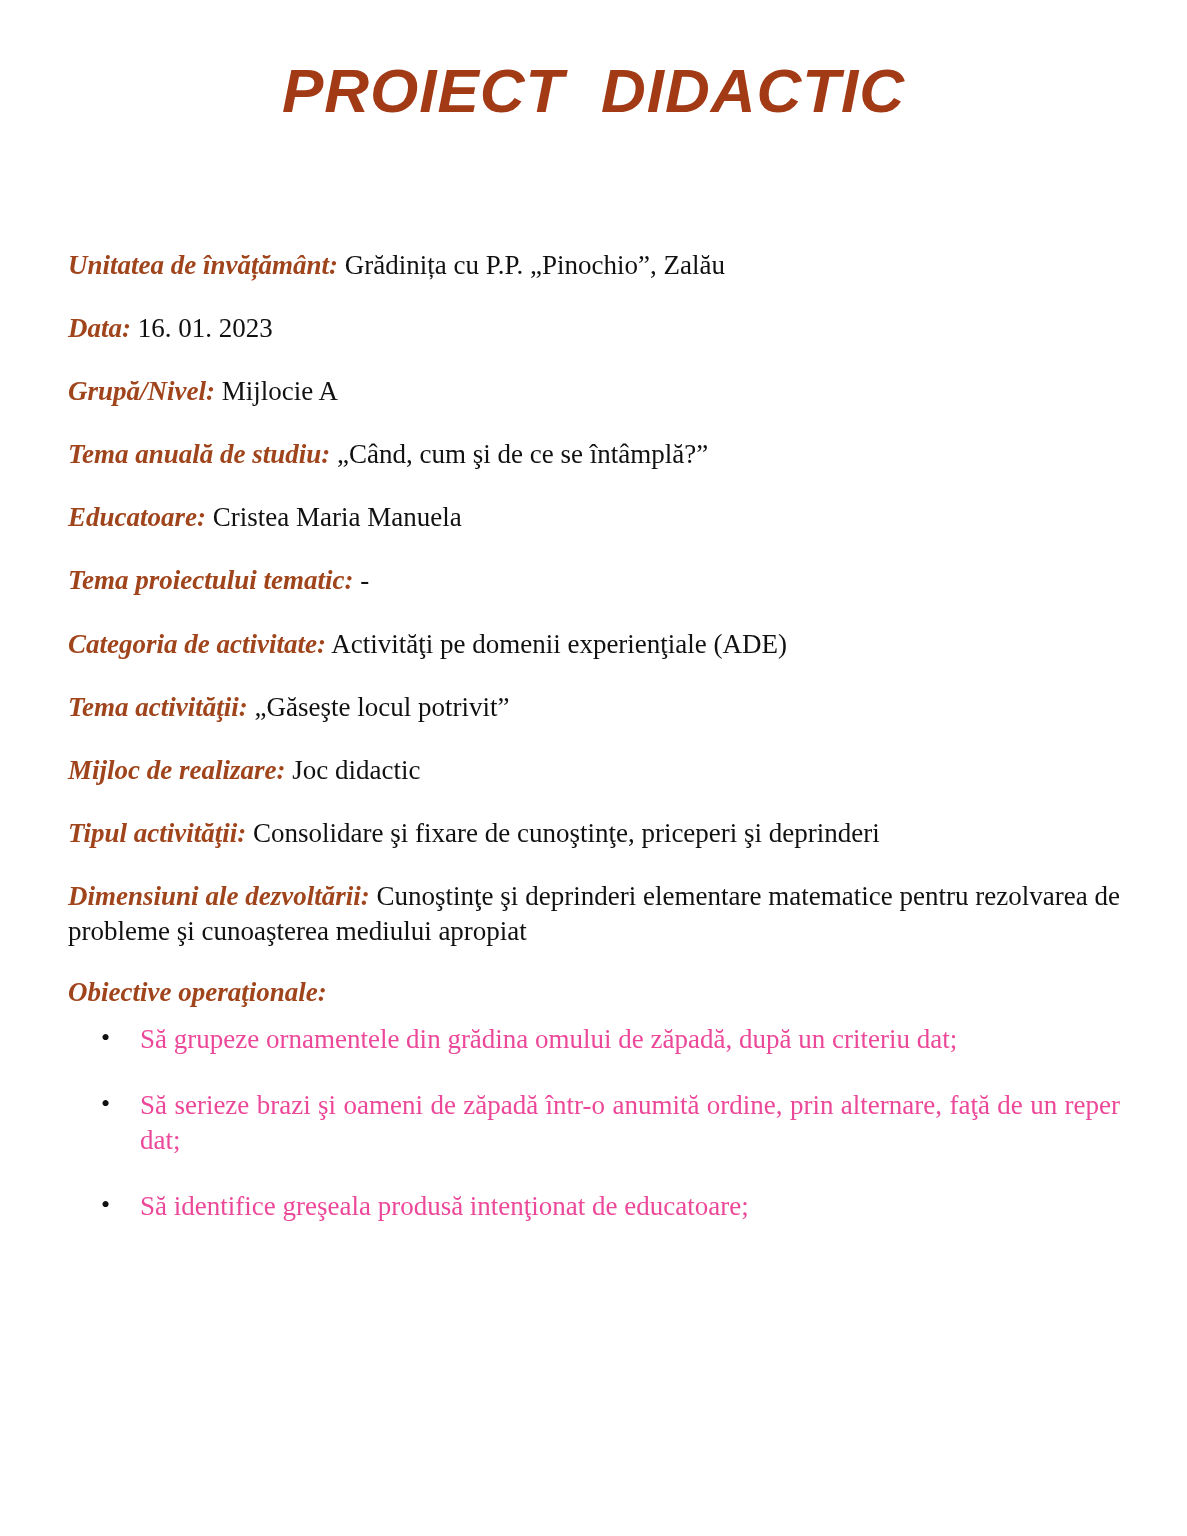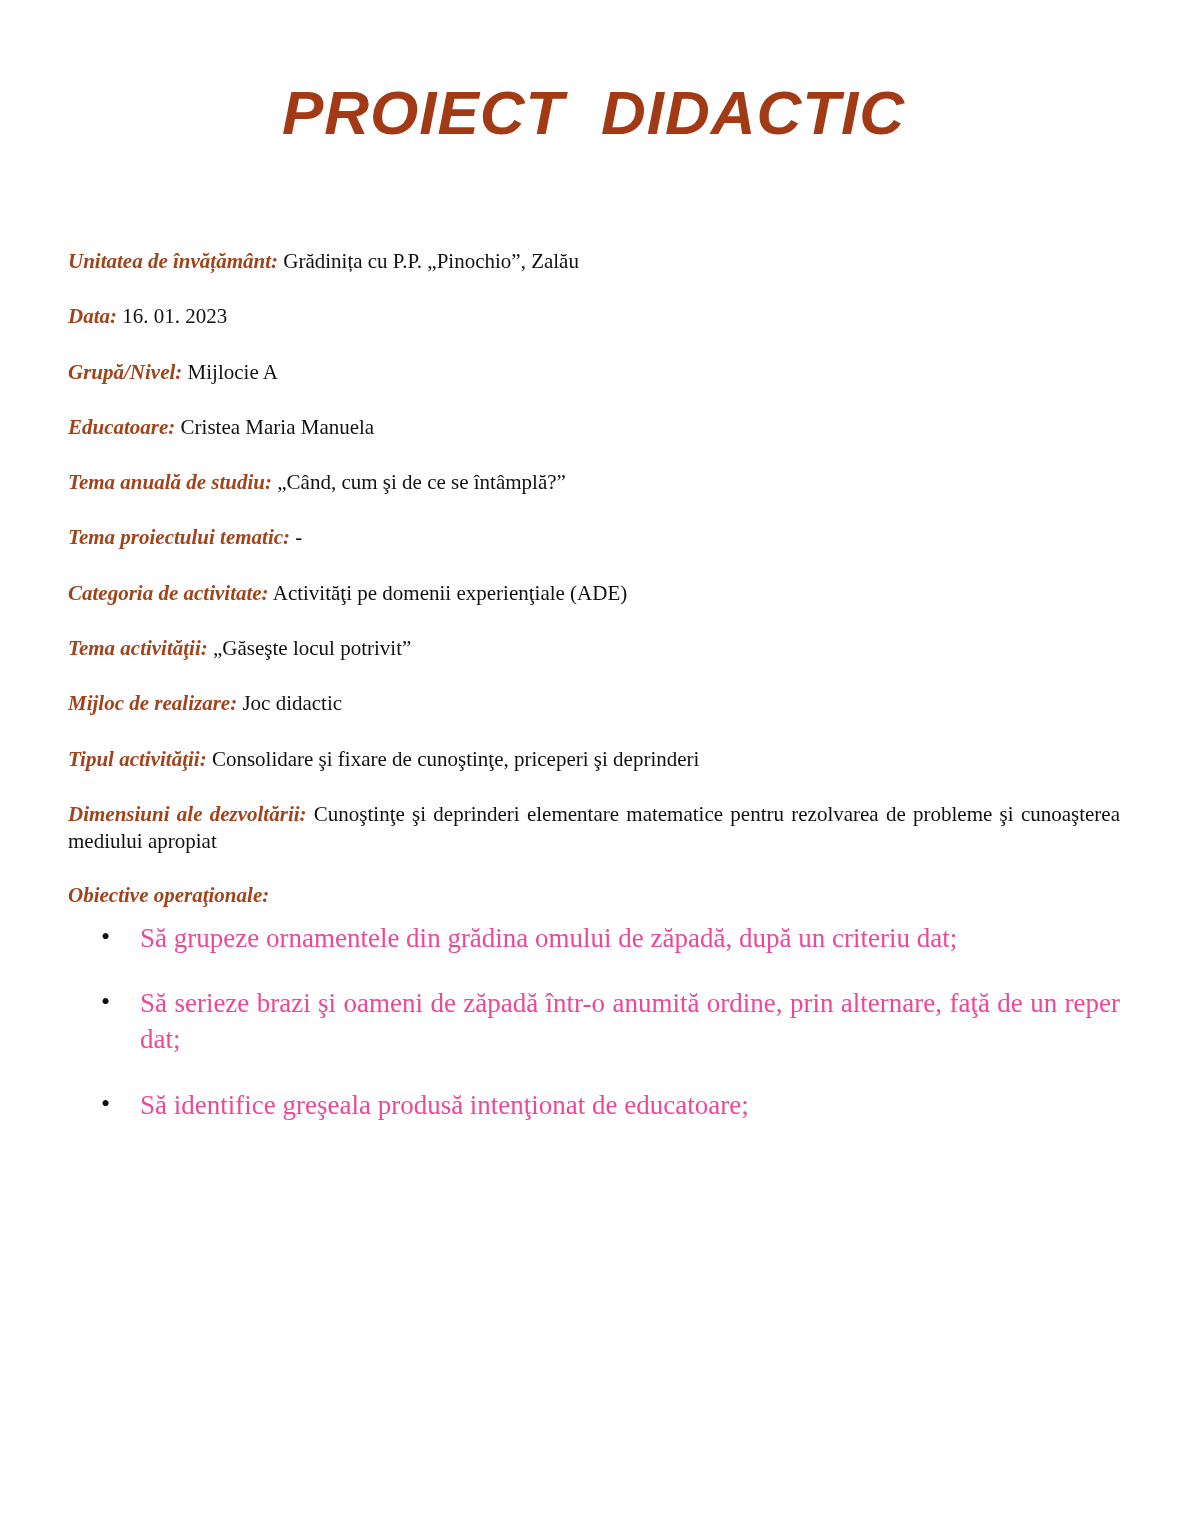--- a/index.html
+++ b/index.html
@@ -19,33 +19,33 @@
   }
   .doc-title {
     text-align: center;
     font-family: "Liberation Sans", sans-serif;
     font-weight: bold;
     font-style: italic;
     font-size: 62px;
     letter-spacing: 1px;
     color: #A33A16;
     margin: 0;
-    padding-top: 80px;
+    padding-top: 58px;
     line-height: 1.05;
     white-space: pre;
   }
   .body-wrap {
     position: absolute;
     left: 68px;
     top: 248px;
     width: 1052px;
   }
   .field-line {
     font-family: "Liberation Serif", serif;
-    font-size: 21px;
+    font-size: 27px;
     color: #111111;
     line-height: 1.30;
     margin: 0 0 28px 0;
     text-align: justify;
     text-justify: inter-word;
   }
   .field-line.para {
     margin-bottom: 26px;
   }
   .label {
@@ -107,25 +107,25 @@
 
     <p class="field-line">
       <span class="label">Data:</span><span class="value"> 16. 01. 2023</span>
     </p>
 
     <p class="field-line">
       <span class="label">Grupă/Nivel:</span><span class="value"> Mijlocie  A</span>
     </p>
 
     <p class="field-line">
-      <span class="label">Educatoare:</span><span class="value"> Cristea Maria Manuela</span>
+      <span class="label">Tema anuală de studiu:</span><span class="value">  „Când, cum şi de ce se întâmplă?”</span>
     </p>
 
     <p class="field-line">
-      <span class="label">Tema anuală de studiu:</span><span class="value">  „Când, cum şi de ce se întâmplă?”</span>
+      <span class="label">Educatoare:</span><span class="value"> Cristea Maria Manuela</span>
     </p>
 
     <p class="field-line">
       <span class="label">Tema proiectului tematic:</span><span class="value"> -</span>
     </p>
 
 
     <p class="field-line">
       <span class="label">Categoria de activitate:</span><span class="value"> Activităţi pe domenii experienţiale (ADE)</span>
     </p>

